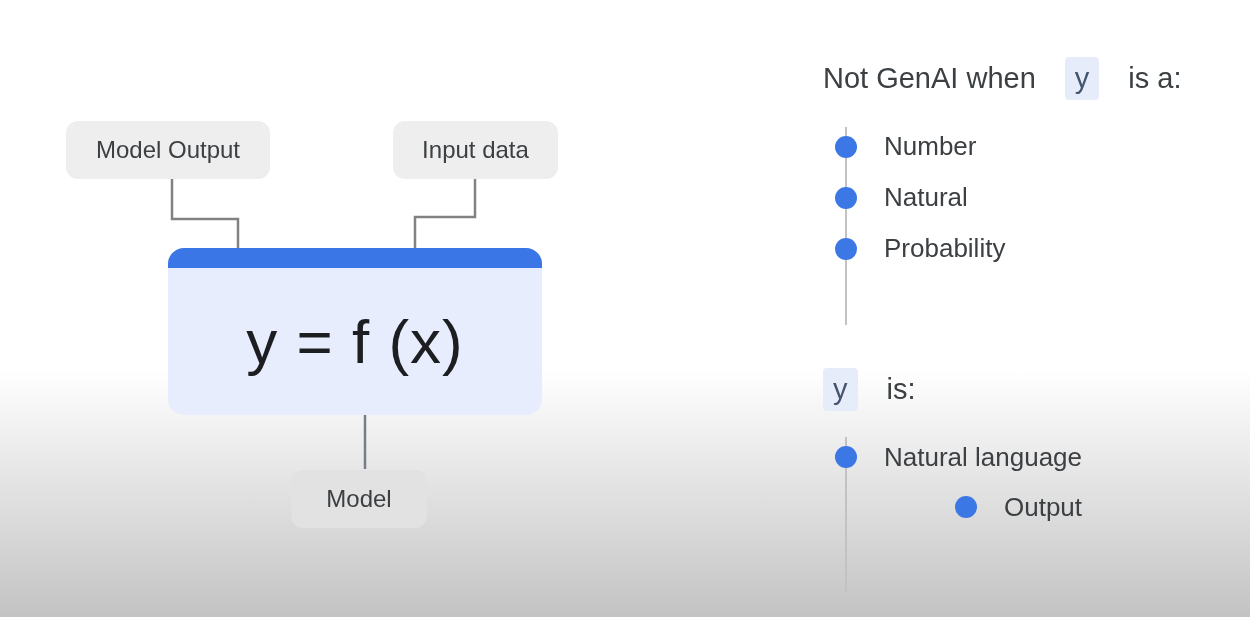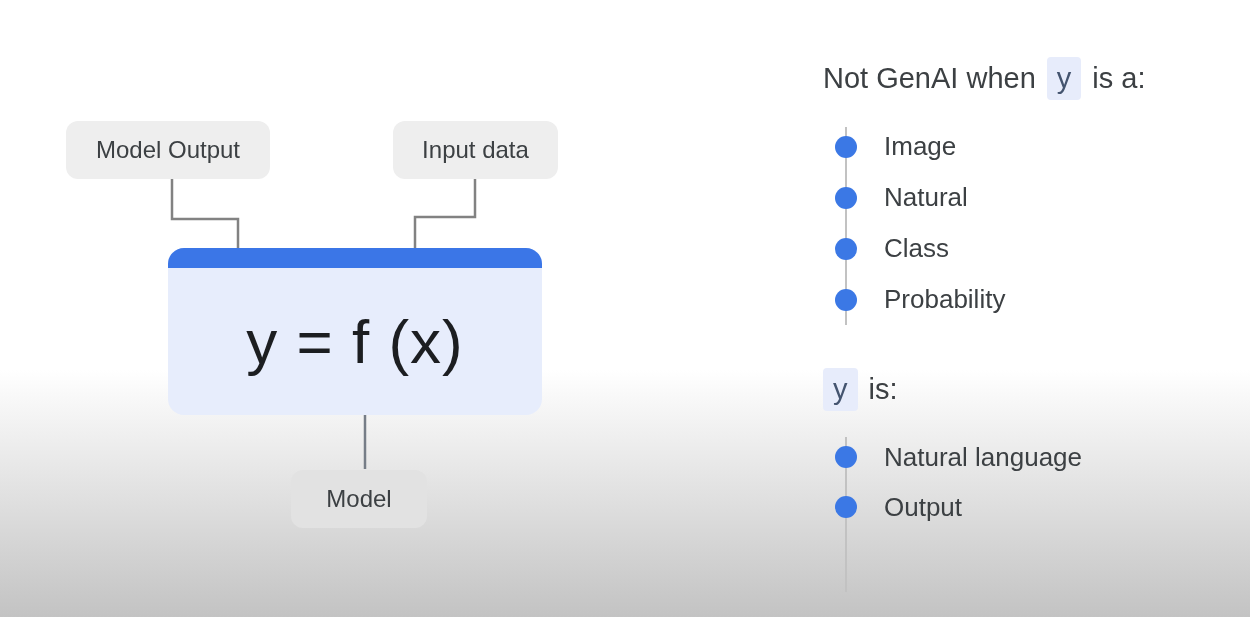--- a/index.html
+++ b/index.html
@@ -33,39 +33,39 @@
     position:absolute; left:0; right:0; top:20px; bottom:0;
     display:flex; align-items:center; justify-content:center;
     font-size:62px; letter-spacing:1px; color:#1c1e21;
   }
 
   
   .connectors { position:absolute; left:0; top:0; width:1250px; height:617px; pointer-events:none; }
 
   
   .heading {
-    position:absolute; left:823px; display:flex; align-items:center; gap:11px;
+    position:absolute; left:823px; display:flex; align-items:center; gap:29px;
     font-size:29px; color:#3c4043; white-space:nowrap;
   }
   #heading-not-genai { top:57px; }
   #heading-is-genai  { top:368px; }
   .var-chip {
     background:#e7ecfb; color:#44546f; border-radius:4px;
     padding:7px 10px; font-size:29px; line-height:1;
   }
 
   .timeline { position:absolute; left:845px; width:2px; background:#c2c2c2; }
   #timeline-1 { top:127px; height:198px; }
   #timeline-2 { top:437px; height:155px; }
 
   .bullet-list { position:absolute; left:835px; }
   #list-not-genai { top:121px; }
   #list-is-genai  { top:432px; }
   .bullet-item { display:flex; align-items:center; height:51px; }
-  #list-is-genai .bullet-item { height:50px; }
+  #list-is-genai .bullet-item { height:50px;justify-content:flex-end; }
   .dot {
     width:22px; height:22px; border-radius:50%; background:#3b78e5;
     margin-right:27px; flex:0 0 auto; position:relative; z-index:1;
   }
   .bullet-label { font-size:26px; color:#3c4043; white-space:nowrap; }
 </style>
 </head>
 <body>
 
 <div class="canvas">
@@ -100,29 +100,25 @@
   <div class="heading" id="heading-not-genai">
     <span>Not GenAI when</span>
     <span class="var-chip">y</span>
     <span>is a:</span>
   </div>
 
   <div class="timeline" id="timeline-1"></div>
   <div class="bullet-list" id="list-not-genai">
     <div class="bullet-item">
       <span class="dot"></span>
-      <span class="bullet-label">Image</span>
+      <span class="bullet-label">Number</span>
     </div>
     <div class="bullet-item">
       <span class="dot"></span>
       <span class="bullet-label">Natural</span>
-    </div>
-    <div class="bullet-item">
-      <span class="dot"></span>
-      <span class="bullet-label">Class</span>
     </div>
     <div class="bullet-item">
       <span class="dot"></span>
       <span class="bullet-label">Probability</span>
     </div>
   </div>
 
   <div class="heading" id="heading-is-genai">
     <span class="var-chip">y</span>
     <span>is:</span>

